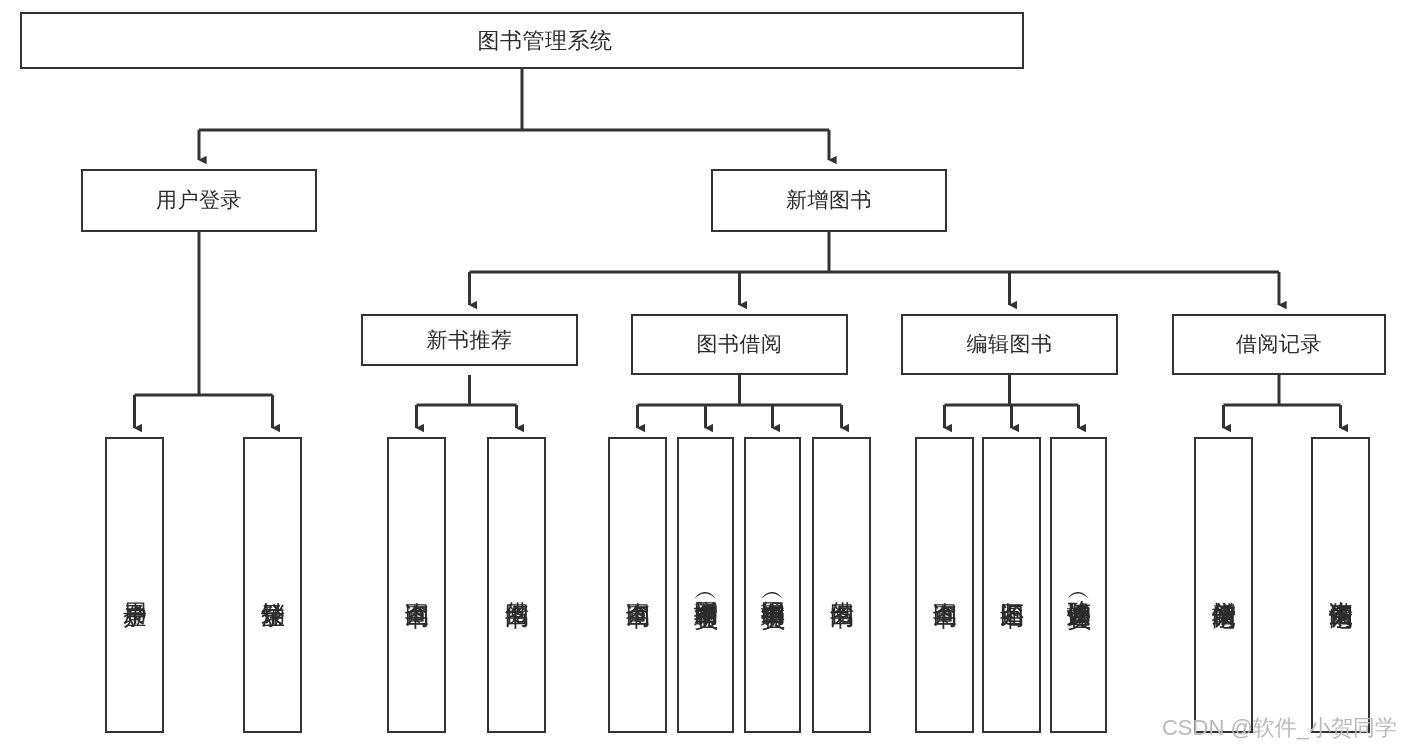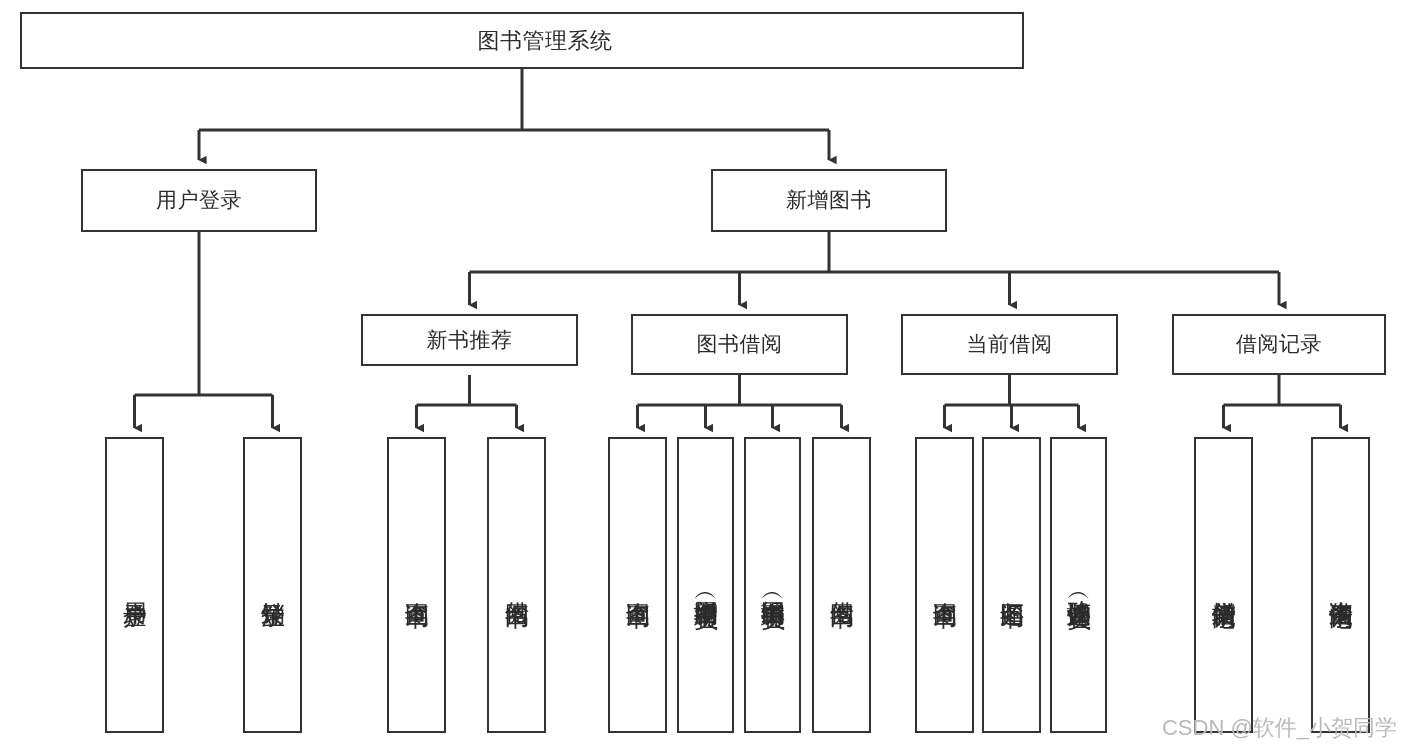--- a/index.html
+++ b/index.html
@@ -131,21 +131,21 @@
       <div class="node horizontal" style="left: 711px; top: 169px; width: 236px; height: 63px;">
         <span class="label">新增图书</span>
       </div>
       <div class="node horizontal" style="left: 361px; top: 314px; width: 217px; height: 52px;">
         <span class="label">新书推荐</span>
       </div>
       <div class="node horizontal" style="left: 631px; top: 314px; width: 217px; height: 61px;">
         <span class="label">图书借阅</span>
       </div>
       <div class="node horizontal" style="left: 901px; top: 314px; width: 217px; height: 61px;">
-        <span class="label">当前借阅</span>
+        <span class="label">编辑图书</span>
       </div>
       <div class="node horizontal" style="left: 1172px; top: 314px; width: 214px; height: 61px;">
         <span class="label">借阅记录</span>
       </div>
       <div class="node vertical" style="left: 105px; top: 437px; width: 59px; height: 296px;">
         <span class="label">用户登录</span>
       </div>
       <div class="node vertical" style="left: 243px; top: 437px; width: 59px; height: 296px;">
         <span class="label">注销登录</span>
       </div>

